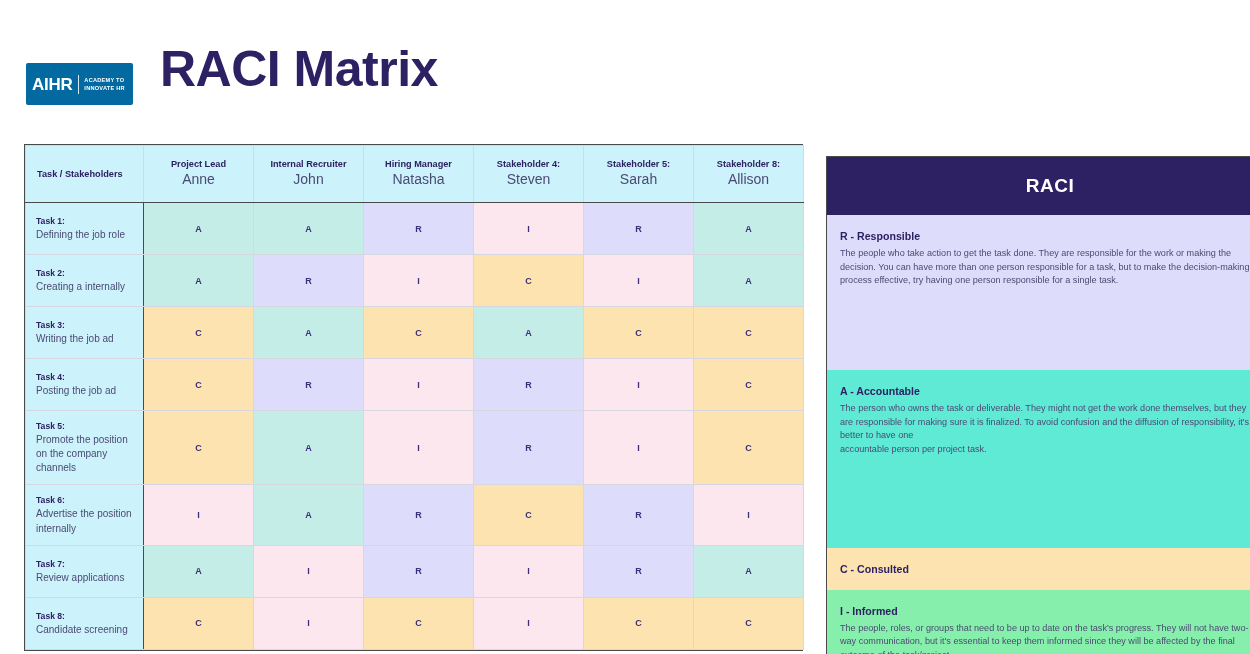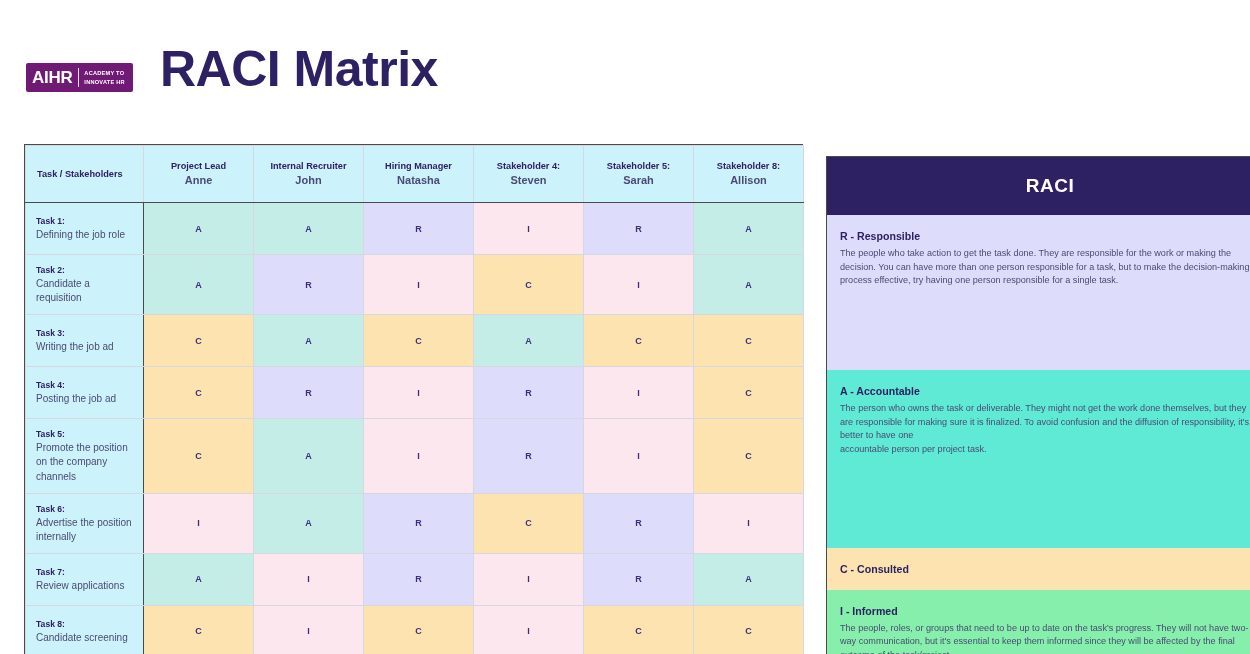--- a/index.html
+++ b/index.html
@@ -18,22 +18,22 @@
   
   .page-header {
     position: absolute;
     left: 0; top: 0;
     width: 1250px;
     height: 140px;
   }
   .logo {
     position: absolute;
     left: 26px; top: 63px;
-    width: 107px; height: 29px;
-    background: #701a75;
+    width: 107px; height: 42px;
+    background: #0369a1;
     border-radius: 2px;
     display: flex;
     align-items: center;
     padding: 0 6px;
     box-sizing: border-box;
   }
   .logo-mark {
     color: #ffffff;
     font-weight: bold;
     font-size: 17px;
@@ -93,22 +93,22 @@
     text-align: left;
     padding-left: 11px;
   }
   .hd-role {
     font-size: 9.2px;
     font-weight: bold;
     color: #2e2163;
     line-height: 1.35;
   }
   .hd-name {
-    font-size: 11px;
-    font-weight: bold;
+    font-size: 14px;
+    font-weight: normal;
     color: #4b4a73;
     line-height: 1.4;
   }
   .col-task { width: 118px; }
   .col-cell { width: 110px; }
 
   .matrix tbody td.task-cell {
     background: #CCF2FB;
     padding: 9px 9px 9px 10px;
     vertical-align: middle;
@@ -252,21 +252,21 @@
           <td class="val-cell v-A">A</td>
           <td class="val-cell v-A">A</td>
           <td class="val-cell v-R">R</td>
           <td class="val-cell v-I">I</td>
           <td class="val-cell v-R">R</td>
           <td class="val-cell v-A">A</td>
         </tr>
         <tr>
           <td class="task-cell">
             <span class="task-no">Task 2:</span>
-            <span class="task-desc">Candidate a requisition</span>
+            <span class="task-desc">Creating a internally</span>
           </td>
           <td class="val-cell v-A">A</td>
           <td class="val-cell v-R">R</td>
           <td class="val-cell v-I">I</td>
           <td class="val-cell v-C">C</td>
           <td class="val-cell v-I">I</td>
           <td class="val-cell v-A">A</td>
         </tr>
         <tr>
           <td class="task-cell">

